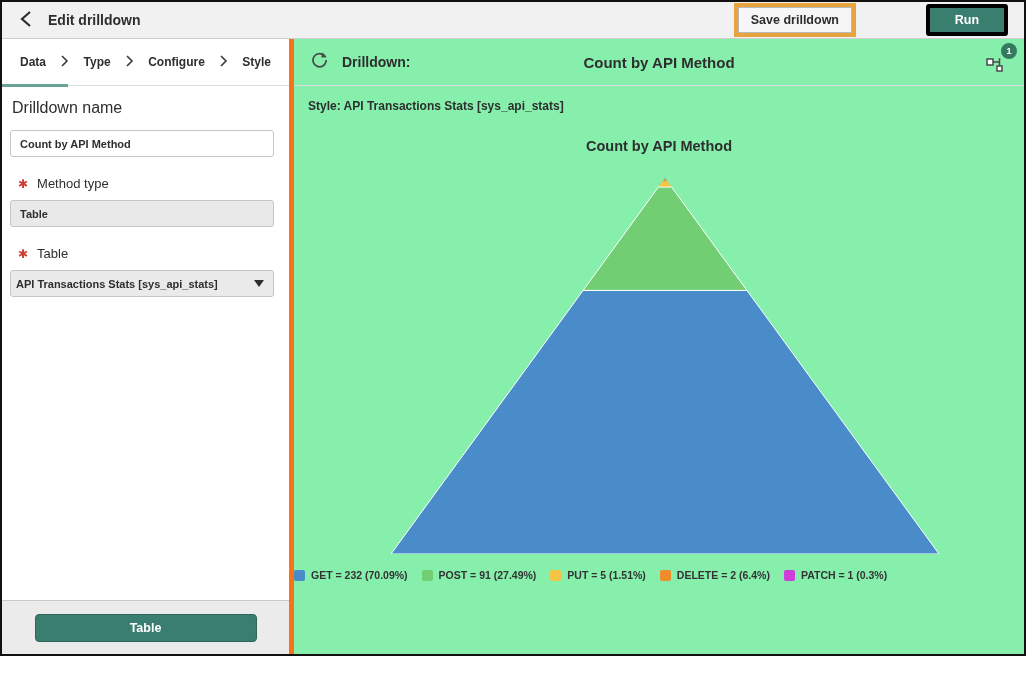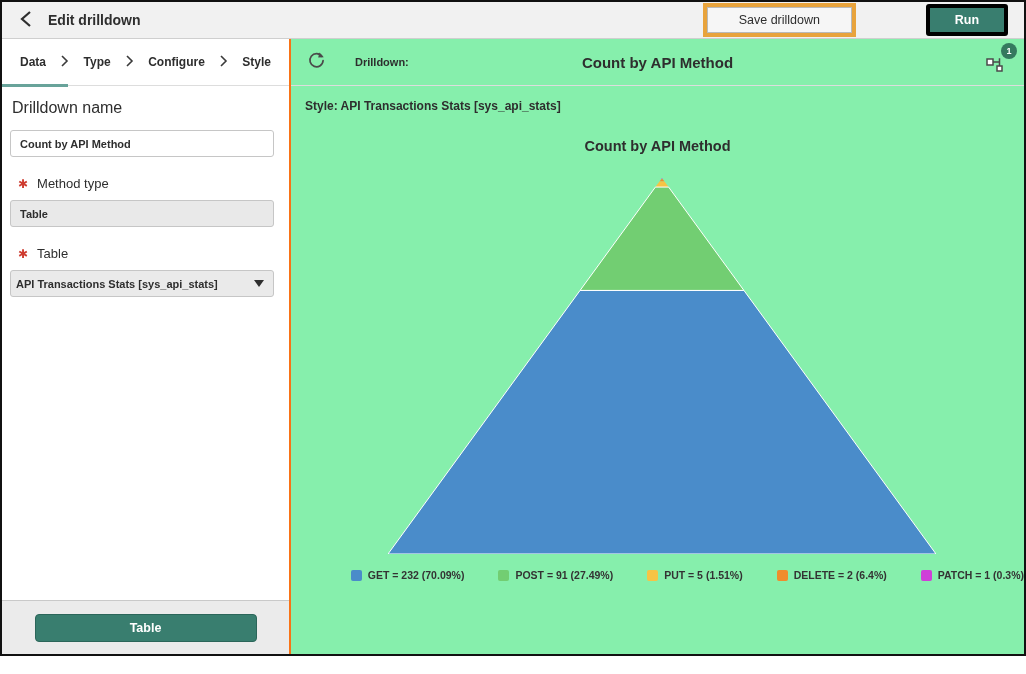--- a/index.html
+++ b/index.html
@@ -8,28 +8,28 @@
     display:flex;flex-direction:column;overflow:hidden;position:relative;}
 
   
   .topbar{height:36px;flex:0 0 auto;background:#f1f1f1;border-bottom:1px solid #cfcfcf;
     display:flex;align-items:center;padding:0 16px 0 12px;}
   .back-btn{width:24px;height:24px;display:flex;align-items:center;justify-content:center;
     cursor:pointer;margin-right:10px;background:none;border:none;padding:0;}
   .topbar-title{font-size:14px;font-weight:700;}
   .topbar-right{margin-left:auto;display:flex;align-items:center;}
   .save-highlight{border:4px solid #e8a33c;margin-right:70px;}
-  .save-btn{background:#f6f6f6;border:1px solid #b9b9b9;font-size:12.5px;font-weight:400;
-    padding:5px 31px;color:#2e2e2e;cursor:pointer;font-family:inherit;}
+  .save-btn{background:#f6f6f6;border:1px solid #b9b9b9;font-size:12.5px;font-weight:700;
+    padding:5px 12px;color:#2e2e2e;cursor:pointer;font-family:inherit;}
   .run-btn{background:#397e6f;border:4px solid #000000;color:#fff;font-size:12.5px;
     font-weight:600;width:82px;padding:5px 0;border-radius:3px;cursor:pointer;font-family:inherit;}
 
   
   .main{flex:1;display:flex;min-height:0;}
-  .sidebar{width:287px;flex:0 0 auto;border-right:2px solid #f97316;display:flex;
+  .sidebar{width:287px;flex:0 0 auto;border-right:5px solid #f97316;display:flex;
     flex-direction:column;background:#fff;justify-content:space-between;}
   .tabbar{height:46px;flex:0 0 auto;border-bottom:1px solid #ddd;display:flex;
     align-items:center;justify-content:space-between;padding:0 18px;position:relative;}
   .tab{font-size:12px;font-weight:600;cursor:pointer;background:none;border:none;
     padding:0;color:#2e2e2e;font-family:inherit;}
   .tab.active{font-weight:700;}
   .tab-underline{position:absolute;left:0;bottom:-2px;width:66px;height:3px;background:#68a39a;}
 
   .form{flex:1;padding:13px 14px 0 8px;}
   .field-label{font-size:16px;margin:0 0 13px 2px;}
@@ -49,35 +49,35 @@
     display:flex;align-items:center;justify-content:center;}
   .next-btn{width:222px;height:28px;background:#397e6f;border:1px solid #2c665a;border-radius:4px;
     color:#fff;font-size:12.5px;font-weight:600;cursor:pointer;font-family:inherit;}
 
   
   .preview{flex:1;display:flex;flex-direction:column;min-width:0;}
   .preview-header{height:46px;flex:0 0 auto;border-bottom:1px solid #ddd;display:flex;
     align-items:center;padding:0 16px;position:relative;}
   .refresh-btn{background:none;border:none;padding:0;margin-right:13px;cursor:pointer;
     display:flex;align-items:center;}
-  .drilldown-label{font-size:11px;font-weight:600;margin-left:16px;}
+  .drilldown-label{font-size:14px;font-weight:600;}
   .preview-title{position:absolute;left:0;right:0;text-align:center;font-size:15px;
     font-weight:600;pointer-events:none;}
   .hier-wrap{margin-left:auto;position:relative;width:22px;height:20px;cursor:pointer;}
   .badge{position:absolute;top:-9px;right:-9px;width:16px;height:16px;border-radius:50%;
     background:#35795f;color:#fff;font-size:9px;font-weight:700;display:flex;
     align-items:center;justify-content:center;}
 
   .preview-body{flex:1;position:relative;}
   .table-caption{position:absolute;left:14px;top:13px;font-size:12px;font-weight:700;}
   .chart-title{position:absolute;top:52px;left:0;right:0;text-align:center;
     font-size:14.5px;font-weight:700;}
   #pyramid-svg{position:absolute;left:97px;top:92px;}
-  .legend{position:absolute;top:483px;left:0;right:0;display:flex;justify-content:flex-end;
-    gap:34px;}
+  .legend{position:absolute;top:483px;left:0;right:0;display:flex;justify-content:flex-start;
+    gap:14px;}
   .legend-item{display:flex;align-items:center;gap:6px;cursor:pointer;}
   .legend-swatch{width:11px;height:11px;border-radius:2px;}
   .legend-label{font-size:10.5px;font-weight:700;color:#333;}
 </style>
 </head>
 <body>
 
 <div class="frame">
 
   <div class="topbar">

